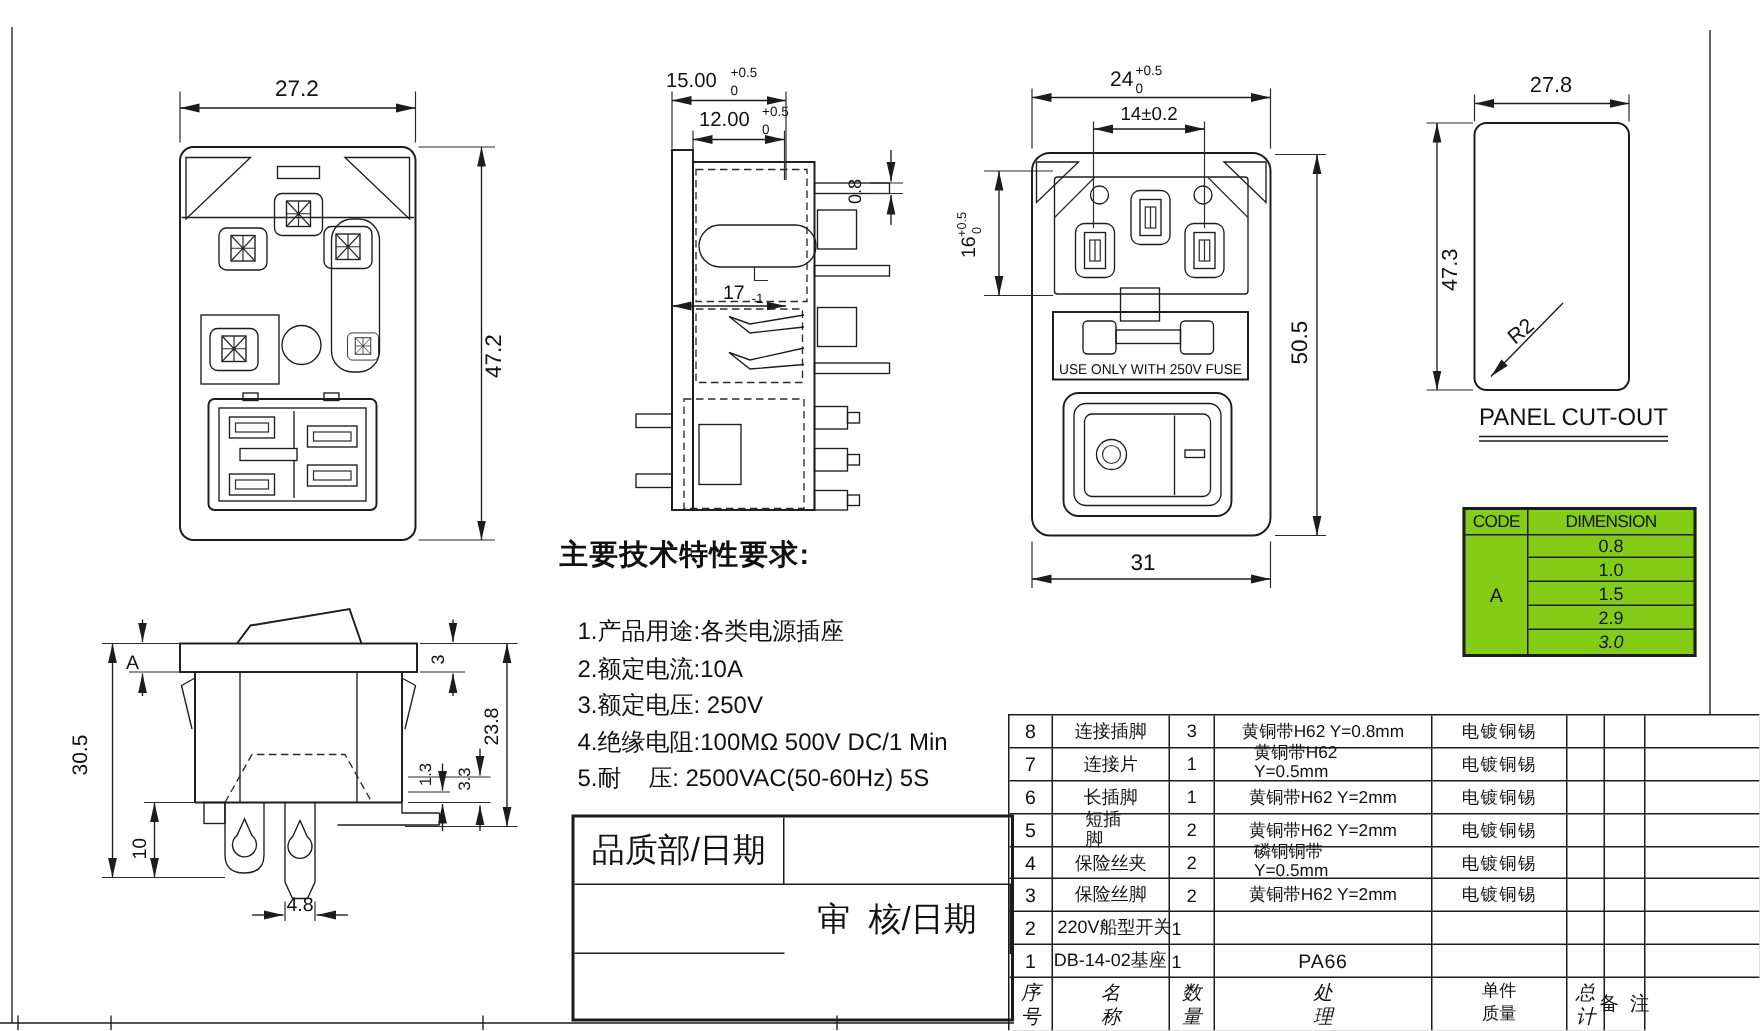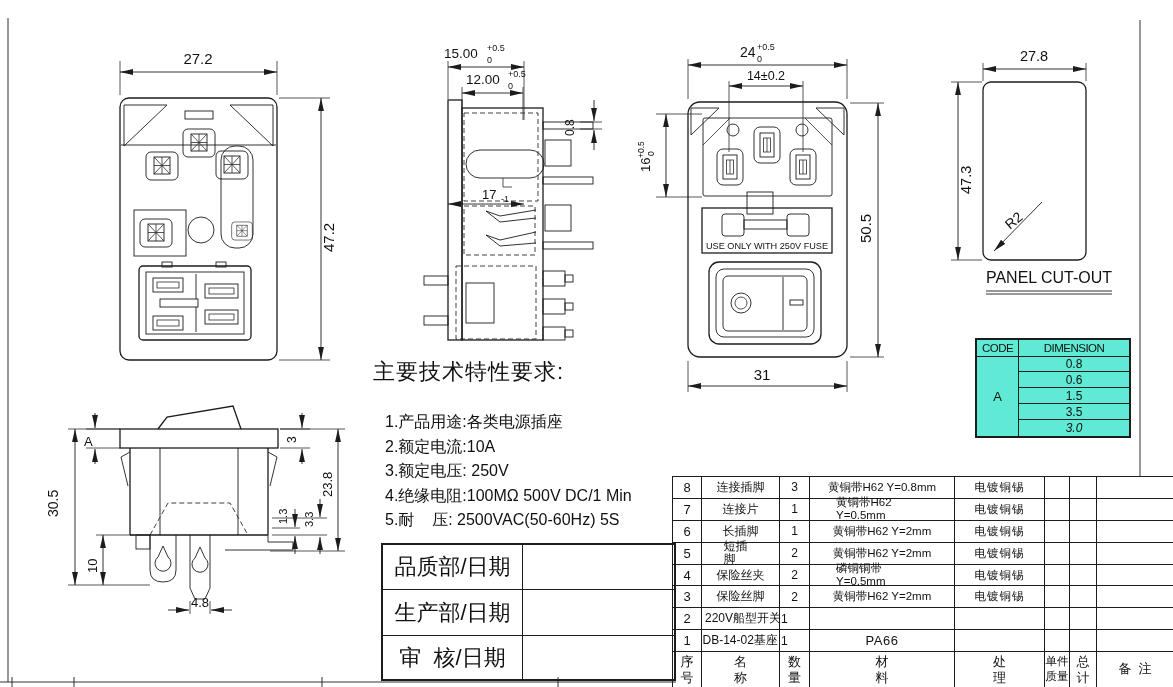--- a/index.html
+++ b/index.html
@@ -7,33 +7,33 @@
          font-family:"Liberation Sans",sans-serif;color:#111;}
   svg text{font-family:"Liberation Sans",sans-serif;fill:#111;}
   .o{stroke:#1c1c1c;stroke-width:1.3;fill:none;}
   .t{stroke:#1c1c1c;stroke-width:0.9;fill:none;}
   .thin{stroke:#2b2b2b;stroke-width:0.8;fill:none;}
   .dash{stroke:#2b2b2b;stroke-width:0.9;fill:none;stroke-dasharray:5,3;}
   .dim{stroke:#1c1c1c;stroke-width:0.9;fill:none;marker-start:url(#ar);marker-end:url(#ar);}
   .dime{stroke:#1c1c1c;stroke-width:0.9;fill:none;marker-end:url(#ar);}
   
   #notes{position:absolute;left:373px;top:357px;width:340px;}
-  #notes .ttl{font-size:22px;font-weight:400;letter-spacing:1px;}
+  #notes .ttl{font-size:19px;font-weight:700;letter-spacing:1px;}
   #notes .items{position:absolute;left:12px;top:53px;width:340px;font-size:16px;line-height:24.5px;white-space:pre;}
   
   #signoff{position:absolute;left:381px;top:543px;width:291px;height:134px;
            border:2px solid #1c1c1c;display:grid;grid-template-columns:140px 1fr;
            grid-template-rows:45px 46px 1fr;}
   #signoff .lc{border-right:1.5px solid #1c1c1c;border-bottom:1.5px solid #1c1c1c;
            display:flex;align-items:center;justify-content:center;font-size:22px;white-space:pre;}
   #signoff .vc{border-bottom:1.5px solid #1c1c1c;}
   #signoff .last{border-bottom:none;}
   
   #codetbl{position:absolute;left:975px;top:338px;width:152px;border:2px solid #1c1c1c;
-           display:grid;grid-template-columns:42px 1fr;grid-auto-rows:16px;background:#5eead4;}
+           display:grid;grid-template-columns:42px 1fr;grid-auto-rows:16px;background:#84cc16;}
   #codetbl div{display:flex;align-items:center;justify-content:center;font-size:12px;}
   #codetbl .h{height:16px;border-bottom:1px solid #1c1c1c;font-size:11.5px;letter-spacing:-0.5px;}
   #codetbl .cc{grid-row:2/7;border-right:1px solid #1c1c1c;font-size:13px;}
   #codetbl .hc{border-right:1px solid #1c1c1c;}
   #codetbl .dv{border-bottom:1px solid #1c1c1c;}
   #codetbl .dvl{border-bottom:none;font-style:italic;}
   
   #bom{position:absolute;left:672px;top:476px;width:501px;height:211px;
        border-top:1.5px solid #1c1c1c;border-left:1.5px solid #1c1c1c;
        display:grid;grid-template-columns:29px 78px 30px 145px 90px 25px 27px 1fr;
@@ -45,21 +45,21 @@
   #bom .mat{font-size:11.5px;}
   #bom .prc{font-size:11.5px;letter-spacing:1px;}
   #bom .m2{line-height:1.15;z-index:2;}
   #bom .m2 span{display:block;width:92px;text-align:left;background:transparent;}
   #bom .n2 span{display:block;width:34px;line-height:1.1;}
   #bom .nw{white-space:nowrap;justify-content:flex-start;padding-left:3px;}
   #bom .wrapN span{display:block;width:76px;word-break:break-all;line-height:1.1;}
   #bom .ql{justify-content:flex-start;padding-left:1px;}
   #bom .hd{align-items:flex-start;padding-top:2px;font-size:13px;}
   #bom .hd span{display:block;margin:0 auto;word-break:break-all;text-align:center;line-height:1.25;}
-  #bom .w1 span{width:14px;}
+  #bom .w1 span{width:14px;font-style:italic;}
   #bom .w2 span{width:28px;font-size:11.5px;}
   #bom .rk{white-space:pre;font-size:13px;align-items:flex-start;padding-top:8px;}
   #bom .pa66{font-size:13px;letter-spacing:0.5px;}
 </style>
 </head>
 <body>
 
 <div id="sheet">
 
 <svg width="1173" height="687" viewBox="0 0 1173 687" style="position:absolute;left:0;top:0;">
@@ -308,34 +308,33 @@
   <div class="items">1.产品用途:各类电源插座
 2.额定电流:10A
 3.额定电压: 250V
 4.绝缘电阻:100MΩ 500V DC/1 Min
 5.耐    压: 2500VAC(50-60Hz) 5S</div>
 </div>
 
 <div id="signoff">
   <div class="lc">品质部/日期</div>
   <div class="vc"></div>
-  <div class="lc">生产部/日期</div>
   <div class="vc"></div>
   <div class="lc last">审  核/日期</div>
   <div class="vc last"></div>
 </div>
 
 <div id="codetbl">
   <div class="h hc">CODE</div>
   <div class="h">DIMENSION</div>
   <div class="cc">A</div>
   <div class="dv">0.8</div>
-  <div class="dv">0.6</div>
+  <div class="dv">1.0</div>
   <div class="dv">1.5</div>
-  <div class="dv">3.5</div>
+  <div class="dv">2.9</div>
   <div class="dvl">3.0</div>
 </div>
 
 <div id="bom">
   <div class="seq">8</div>
   <div>连接插脚</div>
   <div>3</div>
   <div class="mat">黄铜带H62 Y=0.8mm</div>
   <div class="prc">电镀铜锡</div>
   <div></div>
@@ -416,23 +415,20 @@
   <div class="hd w1">
         <span>序号</span>
       </div>
   <div class="hd w1">
         <span>名称</span>
       </div>
   <div class="hd w1">
         <span>数量</span>
       </div>
   <div class="hd w1">
-        <span>材料</span>
-      </div>
-  <div class="hd w1">
         <span>处理</span>
       </div>
   <div class="hd w2">
         <span>单件质量</span>
       </div>
   <div class="hd w1">
         <span>总计</span>
       </div>
   <div class="rk">备  注</div>
 </div>

